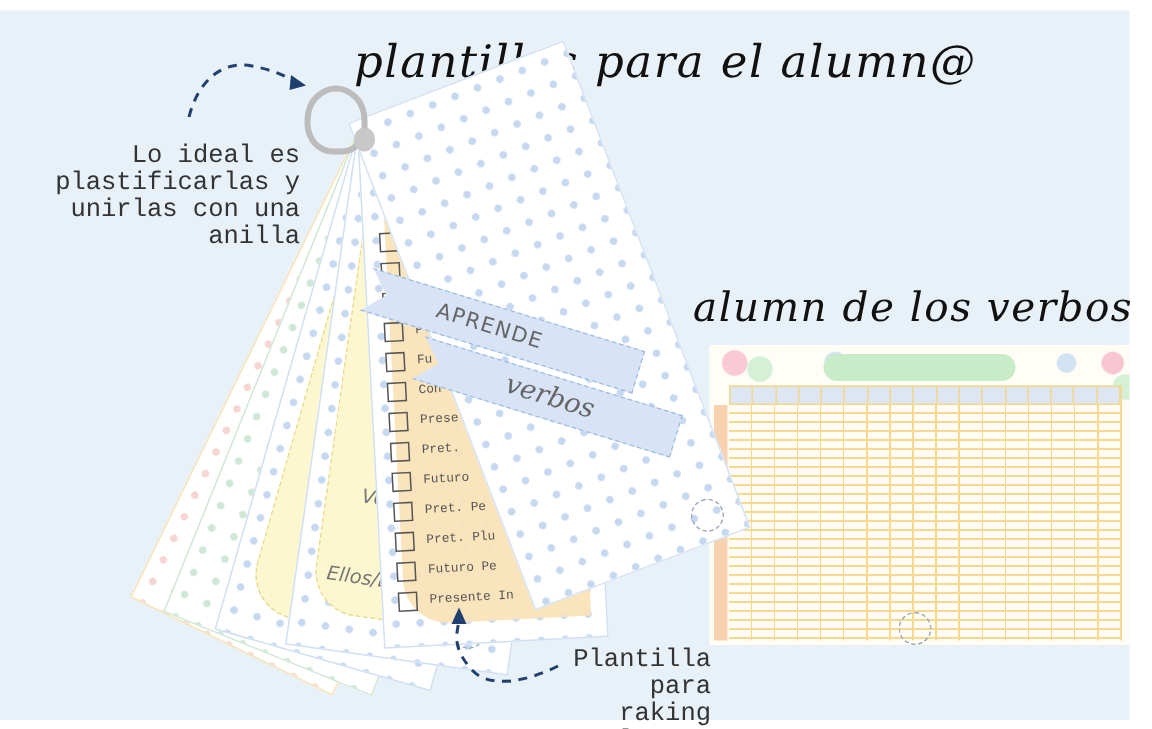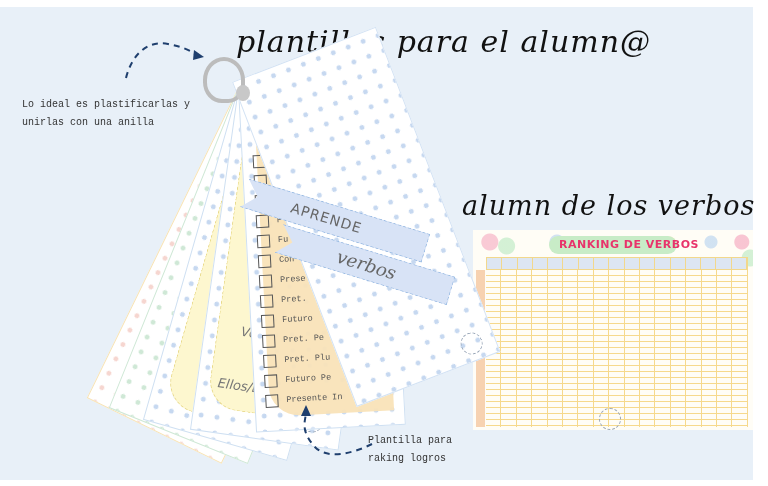--- a/index.html
+++ b/index.html
@@ -4,21 +4,21 @@
 <style>
   * { box-sizing: border-box; margin: 0; padding: 0; }
   html, body { width: 768px; height: 486px; background: #ffffff; overflow: hidden; }
   body { position: relative; font-family: "DejaVu Serif", serif; }
   .panel { position: absolute; left: 0; top: 7px; width: 753px; height: 473px; background: #e8f0f8; }
 
   .script { position: absolute; font-family: "DejaVu Serif", serif; font-style: italic; color: #111; letter-spacing: 1px; white-space: nowrap; }
   .title-main { left: 236px; top: 24px; font-size: 30px; }
   .title-rank { left: 462px; top: 190px; font-size: 27px; }
 
-  .note { position: absolute; font-family: "Liberation Mono", monospace; font-size: 10px; color: #333; line-height: 18px; text-align: left; }
+  .note { position: absolute; font-family: "Liberation Mono", monospace; font-size: 17px; color: #333; line-height: 18px; text-align: right; }
   .note-left { left: 22px; top: 96px; width: 178px; }
   .note-bottom { left: 368px; top: 432px; width: 106px; }
 
   .fan { position: absolute; left: 0; top: 0; width: 768px; height: 486px; }
   .card { position: absolute; border: 1.5px solid #cfe0f2; background-color: #ffffff;
     background-image: radial-gradient(circle, #c6d8f0 2.3px, transparent 2.7px);
     background-size: 16px 16px; transform-origin: 0 0; }
   .card.c1 { left: 238px; top: 88px; width: 150px; height: 345px; transform: rotate(26deg); border-color:#f7e3b5; background-image: radial-gradient(circle, #f6d6d0 2.3px, transparent 2.7px); }
   .card.c2 { left: 238px; top: 88px; width: 150px; height: 345px; transform: rotate(22deg); border-color:#cfe8d6; background-image: radial-gradient(circle, #cfe8d6 2.3px, transparent 2.7px); }
   .card.c3 { left: 238px; top: 88px; width: 150px; height: 345px; transform: rotate(16deg); }
@@ -161,21 +161,20 @@
 <svg style="position:absolute;left:296px;top:404px;" width="80" height="56" viewBox="0 0 80 56">
   <path d="M76 40 C 56 50, 30 56, 18 42 S 8 20, 10 10" fill="none" stroke="#1f3f6e" stroke-width="2" stroke-dasharray="6 5"></path>
   <path d="M5 12 L 10 1 L 15 12 Z" fill="#1f3f6e"></path>
 </svg>
 <div class="note note-bottom">Plantilla para raking logros</div>
 
 <div class="script title-rank">alumn de los verbos</div>
 
 <div class="ranking">
   <div class="rank-banner"></div>
-  <div class="rank-title">RANKING DE VERBOS</div>
   <div class="rank-grid">
     <div class="rank-head">
       <div></div>
         <div></div>
         <div></div>
         <div></div>
         <div></div>
         <div></div>
         <div></div>
         <div></div>

